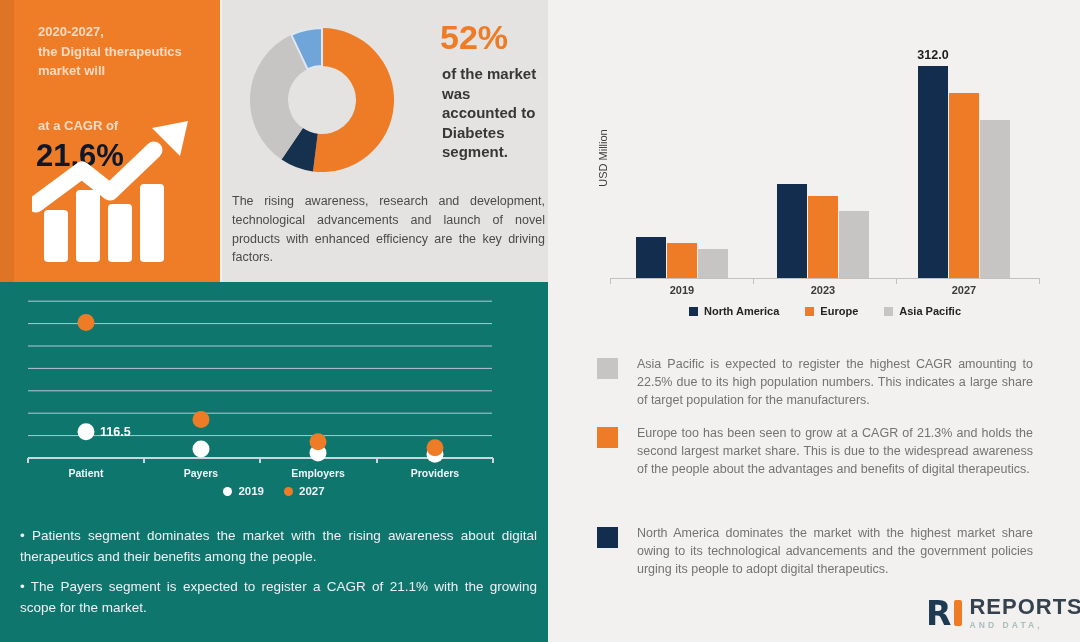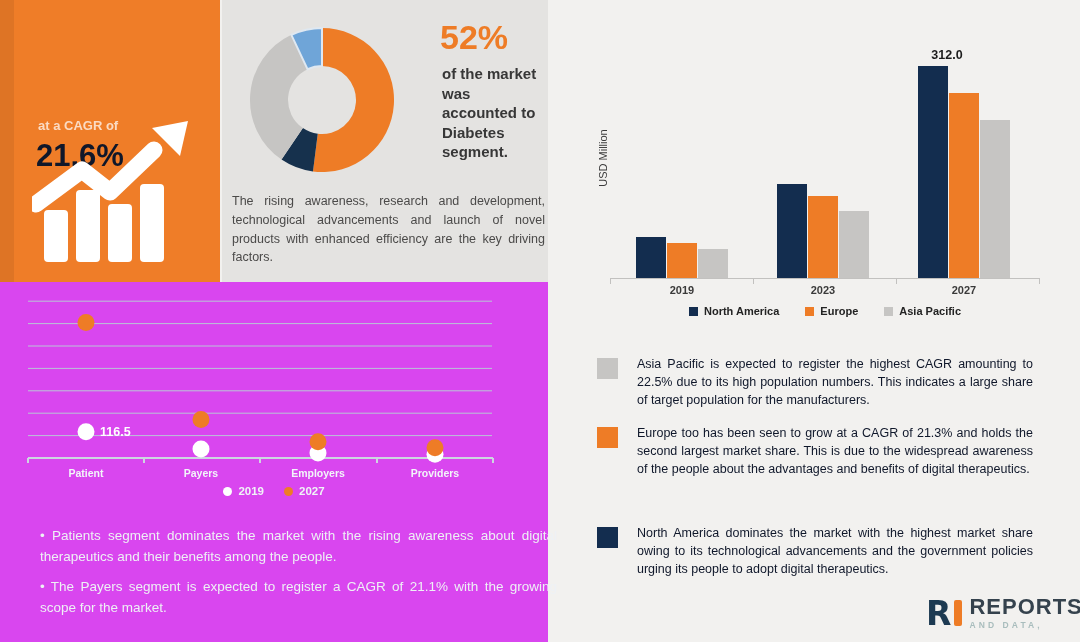--- a/index.html
+++ b/index.html
@@ -19,65 +19,70 @@
   .accel-icon{position:absolute;left:32px;top:112px;width:170px;height:150px;}
   
   .donut-panel{position:absolute;left:222px;top:0;width:326px;height:282px;background:#e4e3e1;}
   .donut-svg{position:absolute;left:25px;top:27px;width:150px;height:146px;}
   .stat-value{position:absolute;left:218px;top:18px;font-size:34px;font-weight:800;color:#ee7c26;}
   .stat-caption{position:absolute;left:220px;top:64px;width:104px;font-size:15px;font-weight:700;
     color:#373737;line-height:1.3;}
   .donut-para{position:absolute;left:10px;top:192px;width:313px;font-size:12.5px;color:#4b4a49;
     text-align:justify;line-height:1.5;}
   
-  .navy-panel{position:absolute;left:0;top:282px;width:548px;height:360px;background:#d946ef;}
+  .navy-panel{position:absolute;left:0;top:282px;width:548px;height:360px;background:#0f766e;}
   .dot-svg{position:absolute;left:0;top:0;width:548px;height:230px;}
   .dot-cat{position:absolute;width:90px;text-align:center;top:185px;color:#f2f5f9;
     font-size:10.5px;font-weight:700;}
   .dot-legend{position:absolute;left:12px;top:203px;width:524px;display:flex;justify-content:center;
     gap:20px;align-items:center;}
   .dot-legend .item{display:flex;align-items:center;gap:6px;color:#f0f3f7;font-size:11.5px;font-weight:700;}
   .dot-legend .c{width:9px;height:9px;border-radius:50%;display:inline-block;}
   .c-2019{background:#ffffff;} .c-2027{background:#ee7c26;}
-  .bullets{position:absolute;left:40px;top:244px;width:517px;color:#eef1f5;font-size:13.5px;
+  .bullets{position:absolute;left:20px;top:244px;width:517px;color:#eef1f5;font-size:13.5px;
     line-height:1.55;text-align:justify;}
   .bullets p{margin:0 0 9px 0;}
   
   .bar-chart{position:absolute;left:548px;top:0;width:532px;height:332px;}
   .ylabel-wrap{position:absolute;left:20px;top:123px;width:70px;height:70px;display:flex;
     align-items:center;justify-content:center;transform:rotate(-90deg);font-size:11px;color:#3b3b3b;}
   .axis-x{position:absolute;left:62px;top:278px;width:430px;height:1px;background:#c2c1bf;}
   .tick{position:absolute;top:279px;width:1px;height:5px;background:#c2c1bf;}
   .bar{position:absolute;width:30px;}
   .bar-label{position:absolute;width:70px;text-align:center;font-size:12.5px;font-weight:800;color:#1c1c1c;}
   .bar-cat{position:absolute;width:80px;text-align:center;top:284px;font-size:11px;font-weight:700;color:#3a3a3a;}
   .bar-legend{position:absolute;left:62px;top:305px;width:430px;display:flex;justify-content:center;
     gap:26px;align-items:center;}
   .bar-legend .item{display:flex;align-items:center;gap:6px;font-size:11px;font-weight:800;color:#232323;}
   .bar-legend .sq{width:9px;height:9px;display:inline-block;}
   .sq-na{background:#132d4f;} .sq-eu{background:#ee7c26;} .sq-ap{background:#c6c5c3;}
   
   .note{position:absolute;left:597px;width:436px;display:flex;align-items:flex-start;}
   .note .note-sq{width:21px;height:21px;margin-right:19px;margin-top:3px;flex:none;}
-  .note .txt{width:396px;font-size:12.5px;line-height:1.45;text-align:justify;color:#0f172a;}
+  .note .txt{width:396px;font-size:12.5px;line-height:1.45;text-align:justify;color:#737373;}
   .note-1{top:355px;} .note-2{top:424px;} .note-3{top:524px;}
   
   .logo{position:absolute;left:926px;top:596px;display:flex;align-items:center;}
   .logo-r{font-weight:900;font-size:33px;line-height:1;color:#1d3a52;font-family:"DejaVu Sans",sans-serif;}
   .logo-bar{width:8px;height:26px;background:#ee7c26;border-radius:2px;margin-left:3px;}
   .logo-text{margin-left:7px;display:flex;flex-direction:column;}
   .logo-name{font-size:22px;font-weight:800;color:#35424d;letter-spacing:1px;line-height:1;}
   .logo-sub{font-size:8.5px;font-weight:700;color:#a9bdbd;letter-spacing:3.1px;margin-top:2px;}
 </style>
 </head>
 <body>
 
 <div class="stage">
 
   <div class="accel-card">
+    <div class="accel-lines">
+      <div>2020-2027,</div>
+      <div>the Digital therapeutics</div>
+      <div>market will</div>
+    </div>
     <div class="accel-sub">at a CAGR of</div>
     <div class="accel-cagr">21.6%</div>
     <svg class="accel-icon" viewBox="0 0 170 150">
       <rect x="12" y="98" width="24" height="52" rx="4" fill="#ffffff"></rect>
       <rect x="44" y="78" width="24" height="72" rx="4" fill="#ffffff"></rect>
       <rect x="76" y="92" width="24" height="58" rx="4" fill="#ffffff"></rect>
       <rect x="108" y="72" width="24" height="78" rx="4" fill="#ffffff"></rect>
       <path d="M4,92 L50,58 L78,80 L122,38" fill="none" stroke="#ffffff" stroke-width="17" stroke-linejoin="round" stroke-linecap="round"></path>
       <polygon points="148,13 140,48 112,20" fill="#ffffff" transform="translate(8,-4)"></polygon>
     </svg>
@@ -166,21 +171,21 @@
     </div>
   <div class="bar" style="left: 88px; top: 237px; height: 41px; background: rgb(19, 45, 79);"></div>
       <div class="bar" style="left: 119px; top: 243px; height: 35px; background: rgb(238, 124, 38);"></div>
       <div class="bar" style="left: 150px; top: 249px; height: 29px; background: rgb(198, 197, 195);"></div>
       <div class="bar" style="left: 229px; top: 184px; height: 94px; background: rgb(19, 45, 79);"></div>
       <div class="bar" style="left: 260px; top: 196px; height: 82px; background: rgb(238, 124, 38);"></div>
       <div class="bar" style="left: 291px; top: 211px; height: 67px; background: rgb(198, 197, 195);"></div>
       <div class="bar" style="left: 370px; top: 66px; height: 212px; background: rgb(19, 45, 79);"></div>
       <div class="bar" style="left: 401px; top: 93px; height: 185px; background: rgb(238, 124, 38);"></div>
       <div class="bar" style="left: 432px; top: 120px; height: 158px; background: rgb(198, 197, 195);"></div>
-      <div class="bar-label" style="left: 364px; top: 48px; text-align: center;">312.0</div>
+      <div class="bar-label" style="left: 350px; top: 48px; text-align: center;">312.0</div>
     </div>
 
   <div class="note note-1">
     <div class="note-sq" style="background-color: rgb(198, 197, 195);"></div>
     <div class="txt">Asia Pacific is expected to register the highest CAGR amounting to 22.5% due to its high population numbers. This indicates a large share of target population for the manufacturers.</div>
   </div>
   <div class="note note-2">
     <div class="note-sq" style="background-color: rgb(238, 124, 38);"></div>
     <div class="txt">Europe too has been seen to grow at a CAGR of 21.3% and holds the second largest market share. This is due to the widespread awareness of the people about the advantages and benefits of digital therapeutics.</div>
   </div>

